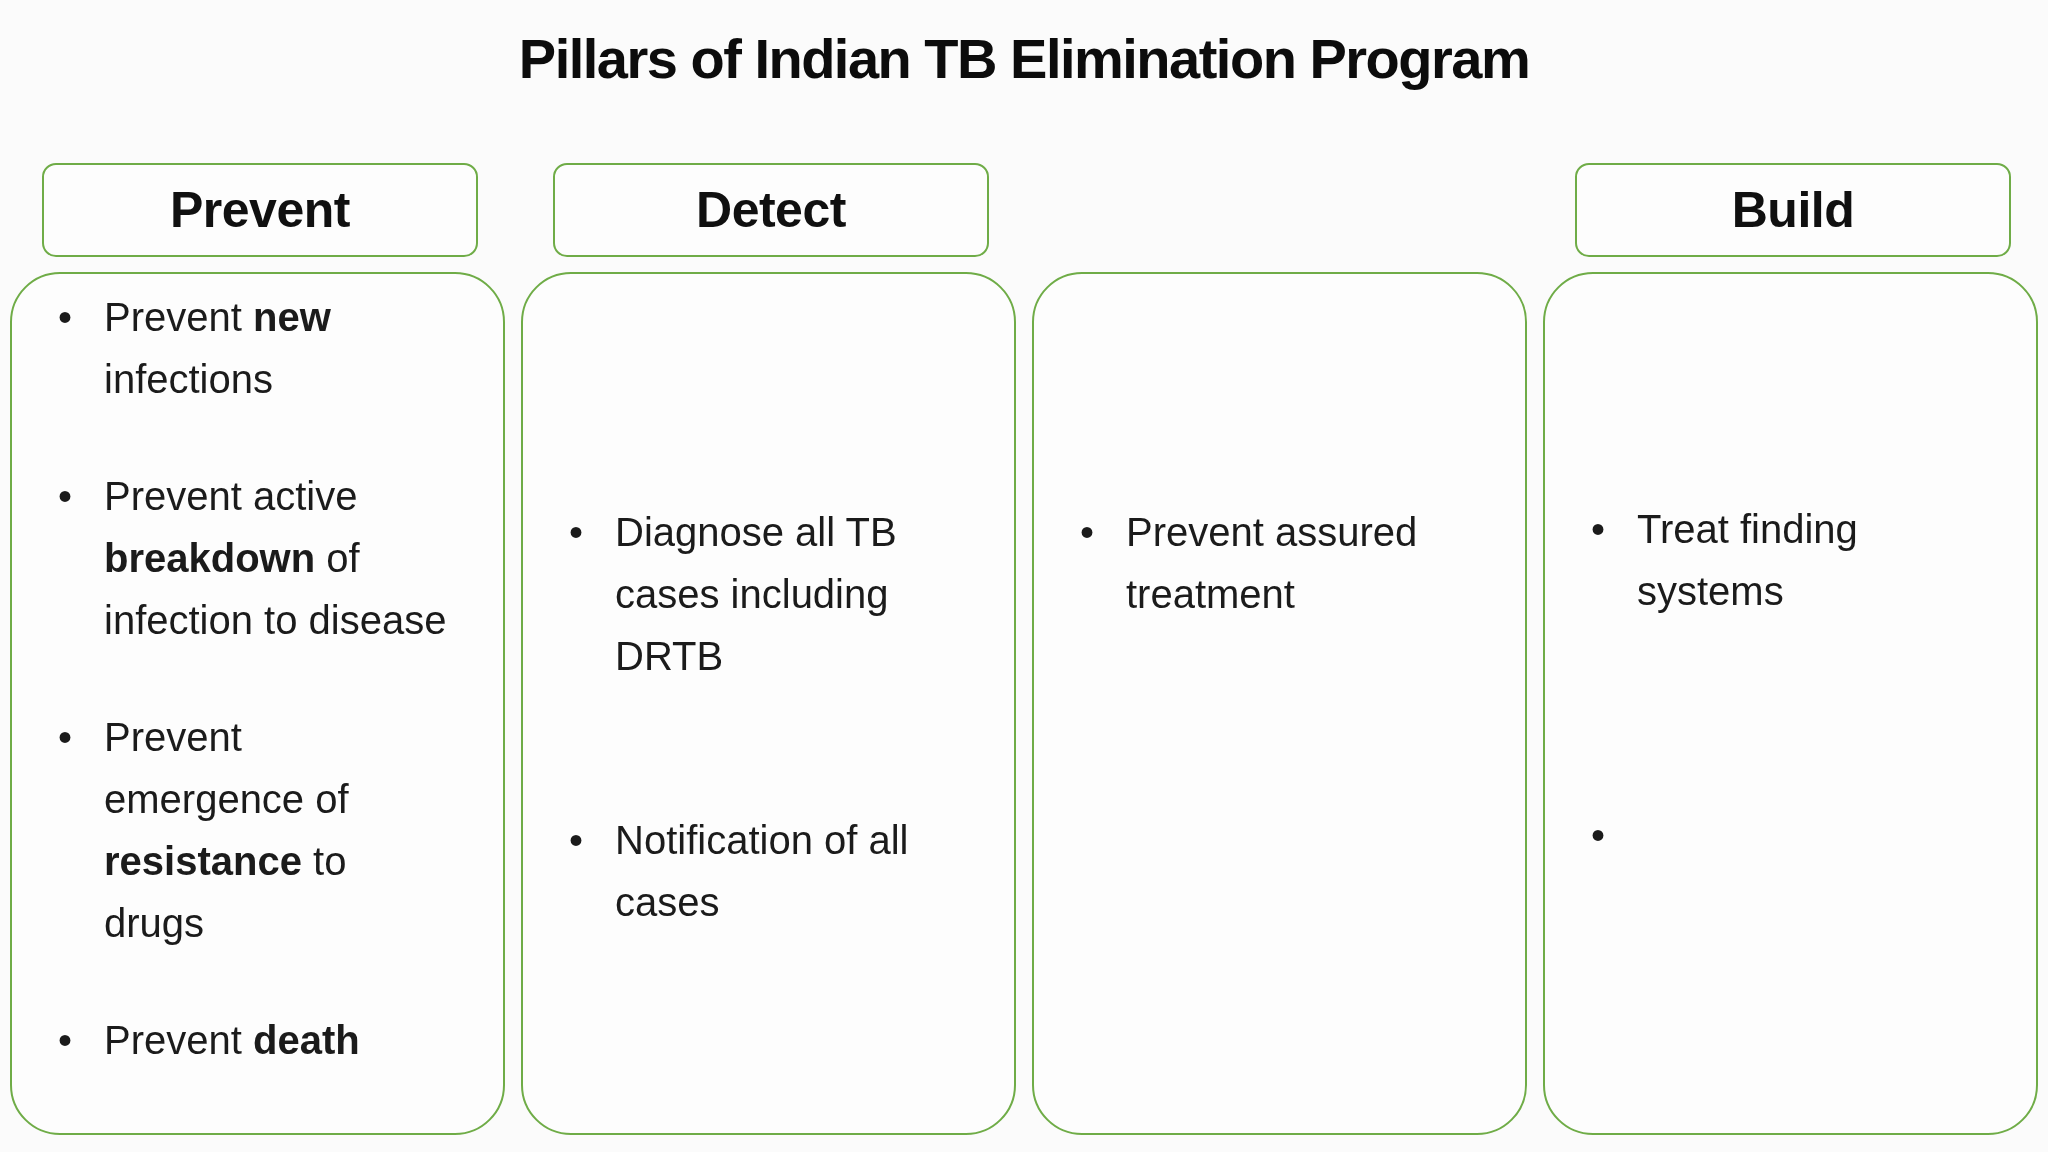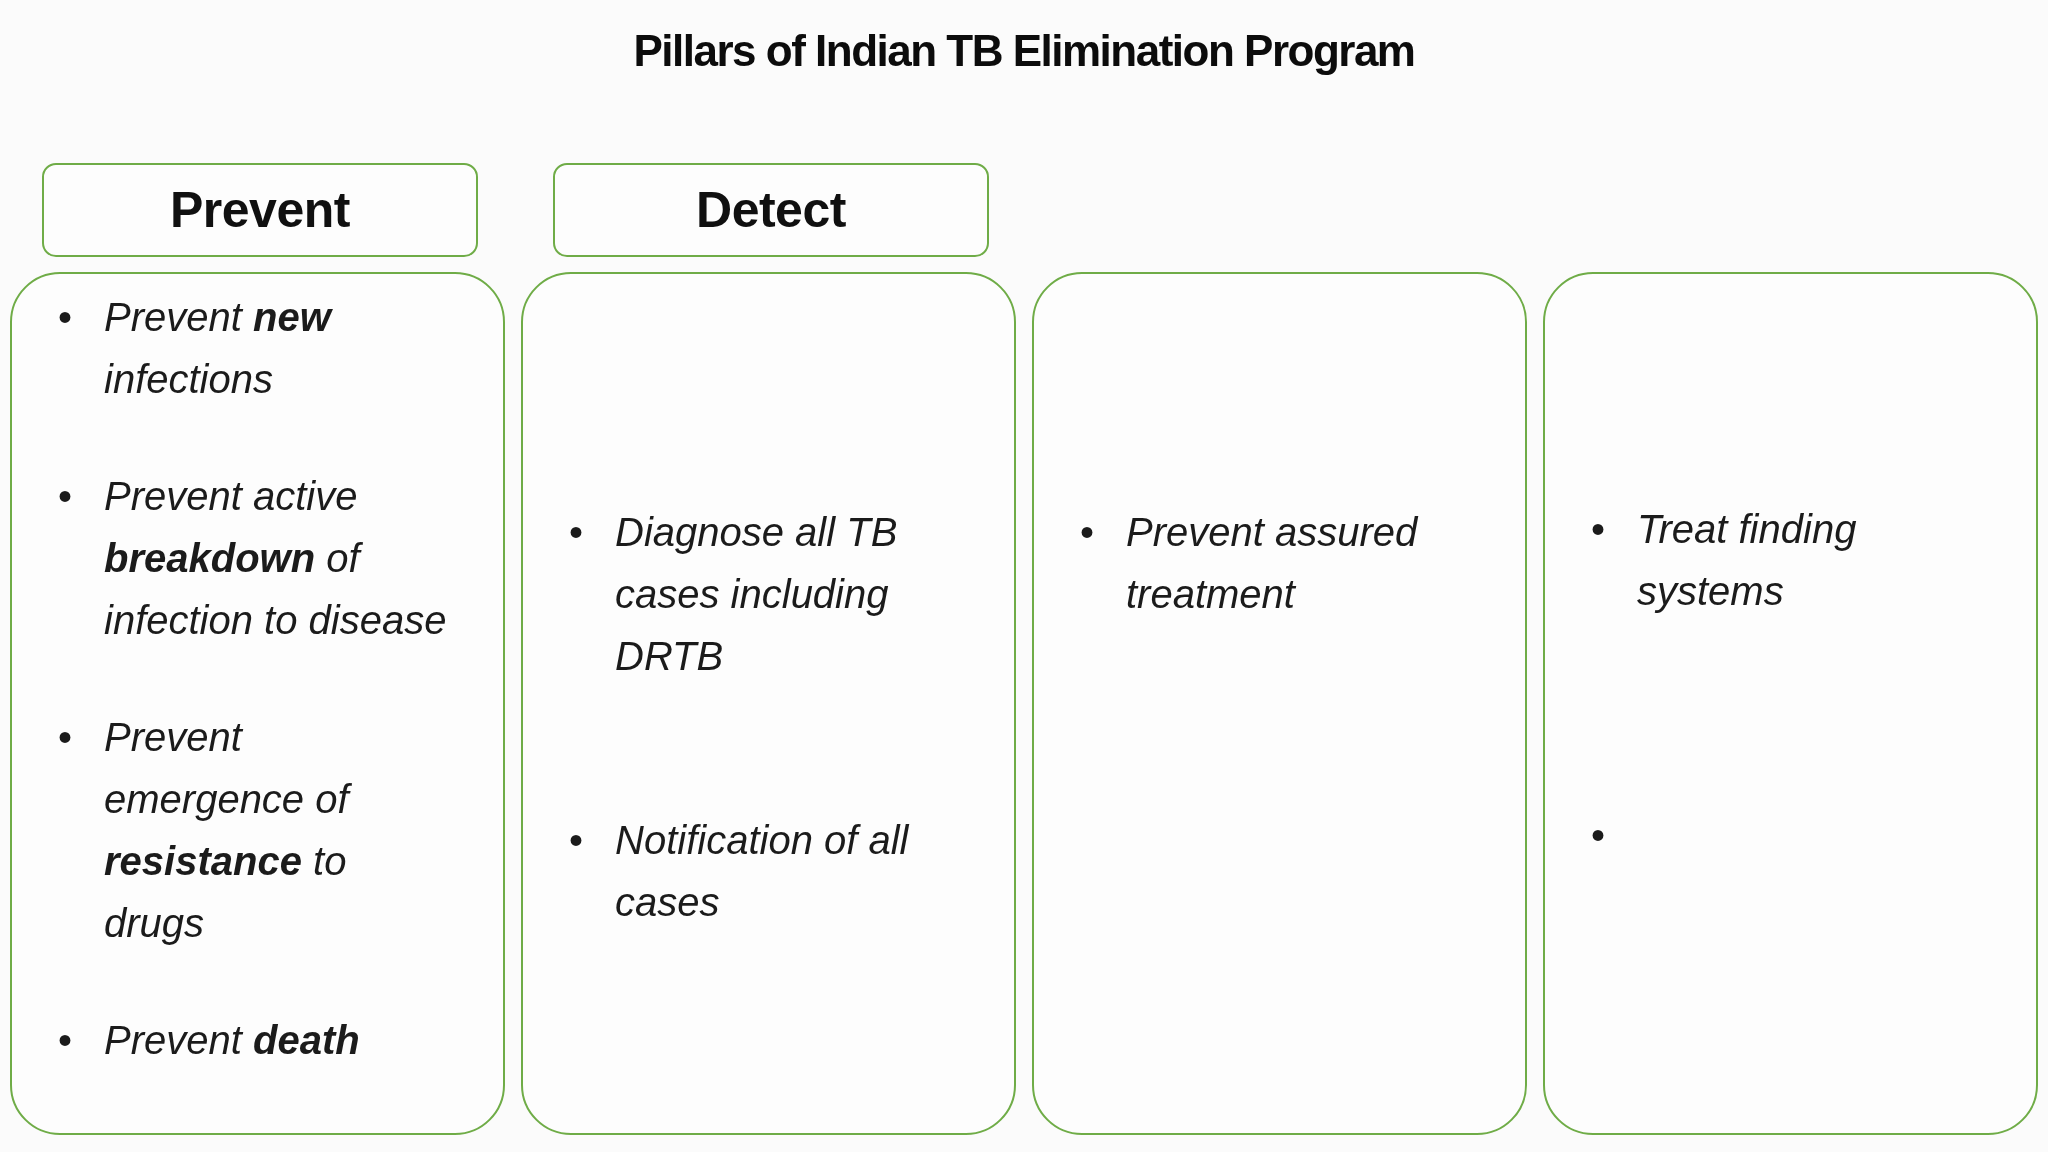--- a/index.html
+++ b/index.html
@@ -13,21 +13,21 @@
     height: 1152px;
     background: var(--page-bg, #fbfbfb);
     overflow: hidden;
   }
   .title {
     position: absolute;
     top: 26px;
     left: 0;
     width: 100%;
     text-align: center;
-    font-size: 44px;
+    font-size: 56px;
     font-weight: bold;
     letter-spacing: -1.5px;
     color: #0c0c0c;
     margin: 0;
   }
   .columns {
     position: absolute;
     left: 10px;
     right: 10px;
     top: 163px;
@@ -76,21 +76,20 @@
     font-size: 40px;
     line-height: 62px;
     color: var(--text, #1b1b1b);
   }
   li.bullet-item .bullet {
     flex: none;
     width: 46px;
   }
   li.bullet-item .txt {
     width: 345px;
-    font-style: italic;
   }
   
   .c0 ul.bullets { padding-top: 12px; }
   .c0 li.bullet-item + li.bullet-item { margin-top: 55px; }
   .c1 ul.bullets { padding-top: 227px; }
   .c1 li.bullet-item + li.bullet-item { margin-top: 122px; }
   .c2 ul.bullets { padding-top: 227px; }
   .c3 ul.bullets { padding-top: 224px; }
   .c3 li.bullet-item + li.bullet-item { margin-top: 182px; }
 </style>
@@ -148,20 +147,21 @@
         <ul class="bullets">
           <li class="bullet-item">
             <span class="bullet">•</span>
             <span class="txt"><span>Prevent assured treatment</span></span>
           </li>
         </ul>
       </div>
     </div>
 
     <div class="column c3">
+      <div class="header-box">Build</div>
       <div class="body-box">
         <ul class="bullets">
           <li class="bullet-item">
             <span class="bullet">•</span>
             <span class="txt"><span>Treat finding systems</span></span>
           </li>
           <li class="bullet-item">
             <span class="bullet">•</span>
           </li>
         </ul>

